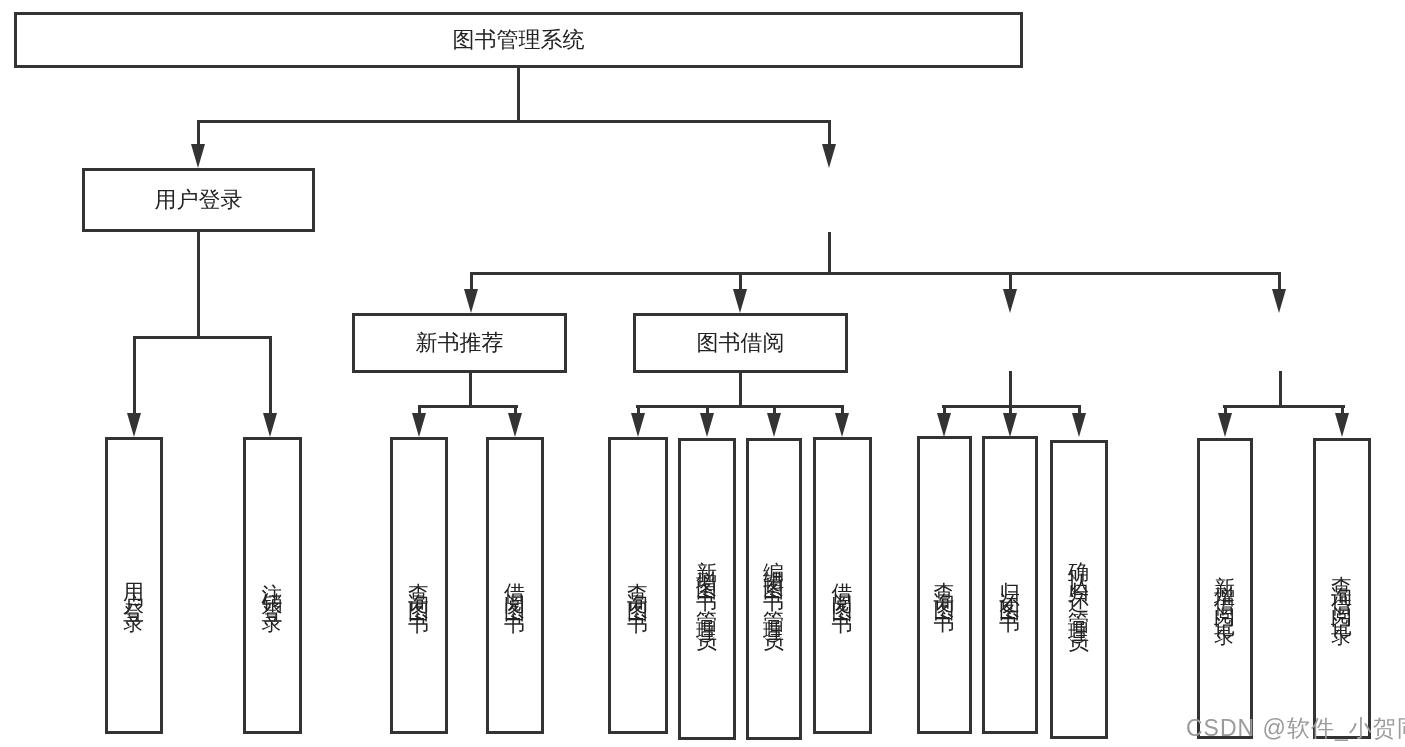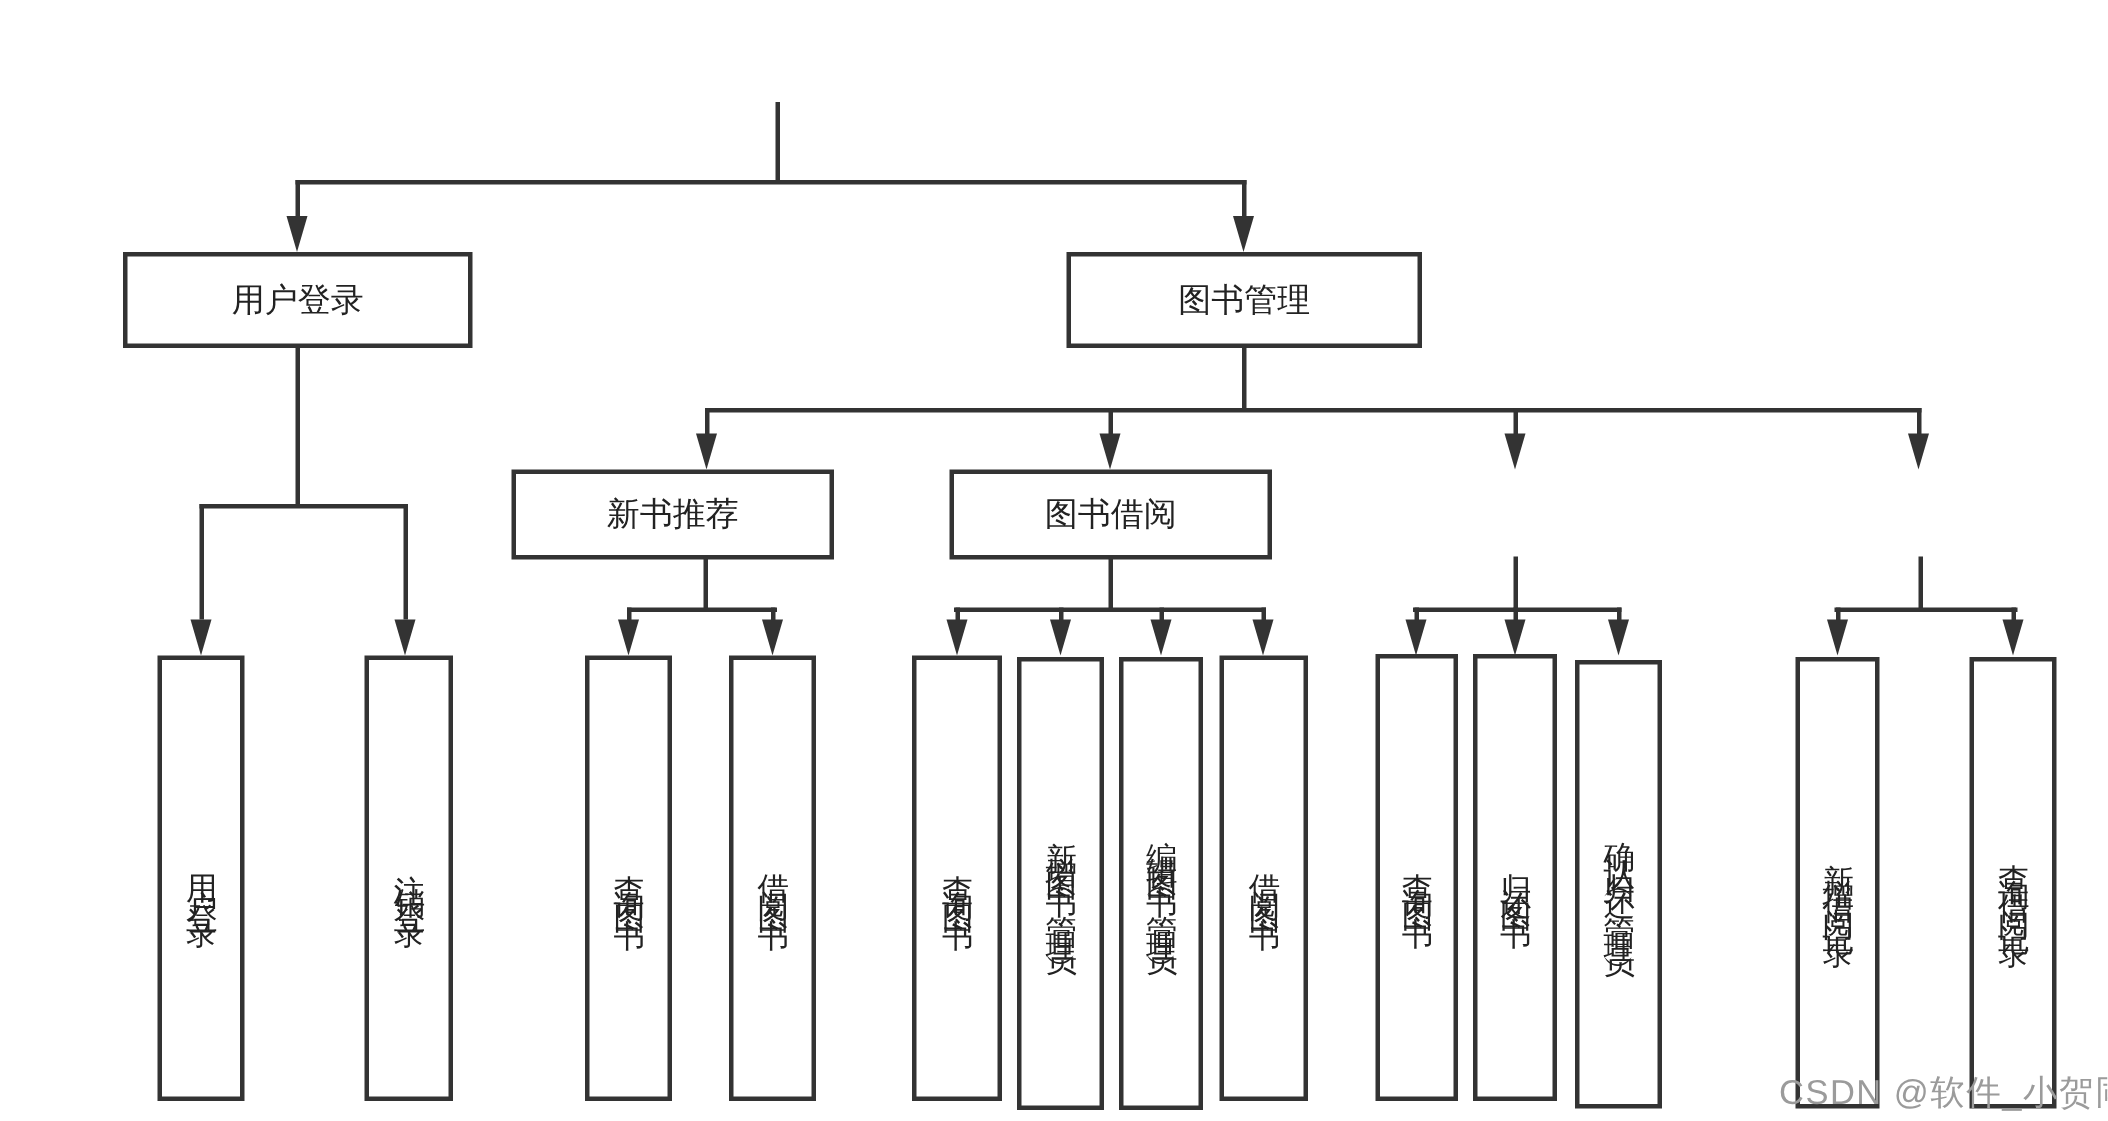--- a/index.html
+++ b/index.html
@@ -35,54 +35,54 @@
   .watermark{
     position:absolute;left:1186px;top:713px;z-index:10;
     font-size:23px;letter-spacing:1px;color:var(--watermark);white-space:nowrap;
   }
 </style>
 </head>
 <body>
 
 <div class="stage">
 
+  <div class="box" style="left:14px;top:12px;width:1009px;height:56px">
+    <span class="lbl">图书管理系统</span>
+  </div>
 
   <div class="ln v" style="left:517px;top:68px;height:52px"></div>
   <div class="ln h" style="left:197px;top:120px;width:634px"></div>
   <div class="ln v" style="left:197px;top:120px;height:26px"></div>
   <div class="arr" style="left:191px;top:144px"></div>
   <div class="ln v" style="left:828px;top:120px;height:26px"></div>
   <div class="arr" style="left:822px;top:144px"></div>
 
   <div class="box" style="left:82px;top:168px;width:233px;height:64px">
     <span class="lbl">用户登录</span>
-  </div>
-  <div class="box" style="left:711px;top:168px;width:237px;height:64px">
-    <span class="lbl">图书管理</span>
   </div>
 
   <div class="ln v" style="left:197px;top:232px;height:106px"></div>
   <div class="ln h" style="left:133px;top:336px;width:139px"></div>
   <div class="ln v" style="left:133px;top:336px;height:77px"></div>
   <div class="arr" style="left:127px;top:413px"></div>
   <div class="ln v" style="left:269px;top:336px;height:77px"></div>
   <div class="arr" style="left:263px;top:413px"></div>
 
   <div class="ln v" style="left:828px;top:232px;height:42px"></div>
   <div class="ln h" style="left:470px;top:272px;width:811px"></div>
   <div class="ln v" style="left:470px;top:272px;height:18px"></div>
   <div class="arr" style="left:464px;top:289px"></div>
   <div class="ln v" style="left:739px;top:272px;height:18px"></div>
   <div class="arr" style="left:733px;top:289px"></div>
   <div class="ln v" style="left:1009px;top:272px;height:18px"></div>
   <div class="arr" style="left:1003px;top:289px"></div>
   <div class="ln v" style="left:1278px;top:272px;height:18px"></div>
   <div class="arr" style="left:1272px;top:289px"></div>
 
-  <div class="box" style="left:341px;top:313px;width:215px;height:60px">
+  <div class="box" style="left:352px;top:313px;width:215px;height:60px">
     <span class="lbl">新书推荐</span>
   </div>
   <div class="box" style="left:633px;top:313px;width:215px;height:60px">
     <span class="lbl">图书借阅</span>
   </div>
 
   <div class="ln v" style="left:469px;top:371px;height:36px"></div>
   <div class="ln h" style="left:418px;top:405px;width:100px"></div>
   <div class="ln v" style="left:418px;top:405px;height:10px"></div>
   <div class="arr" style="left:412px;top:413px"></div>

